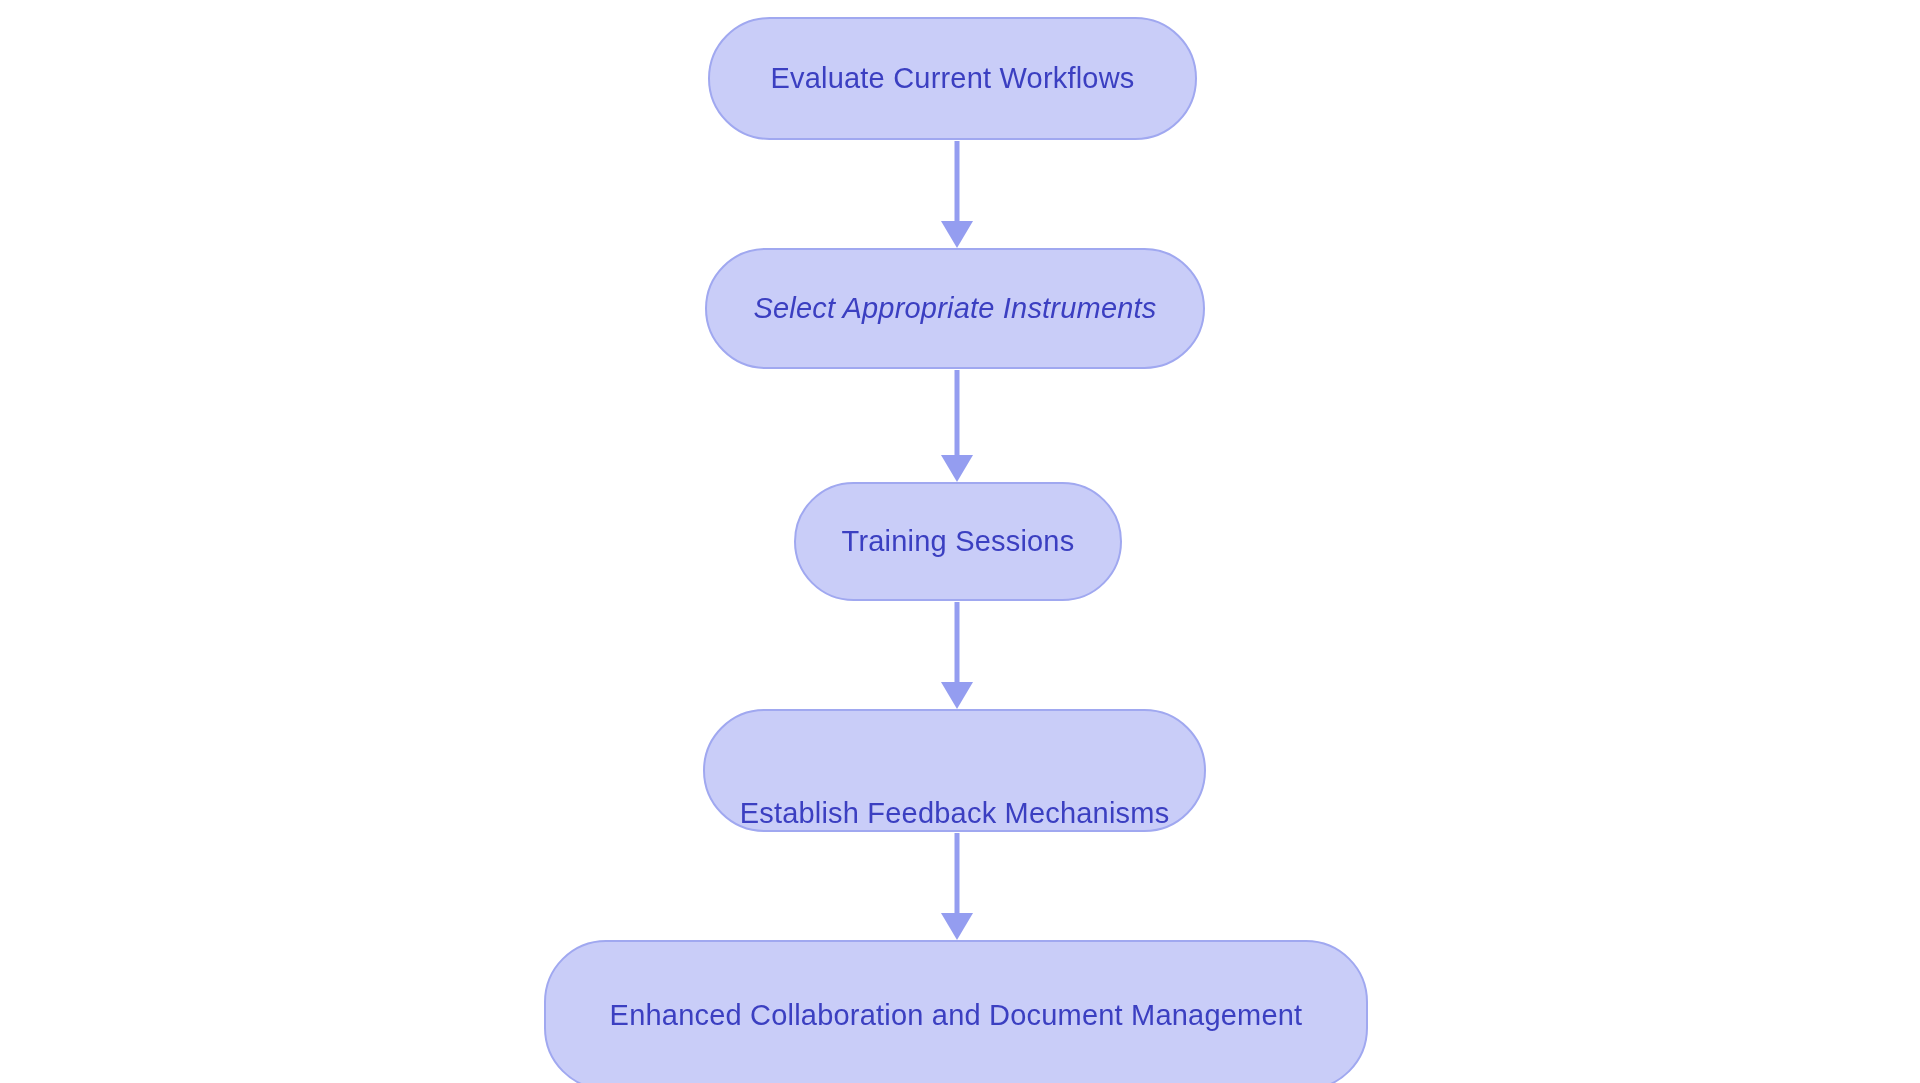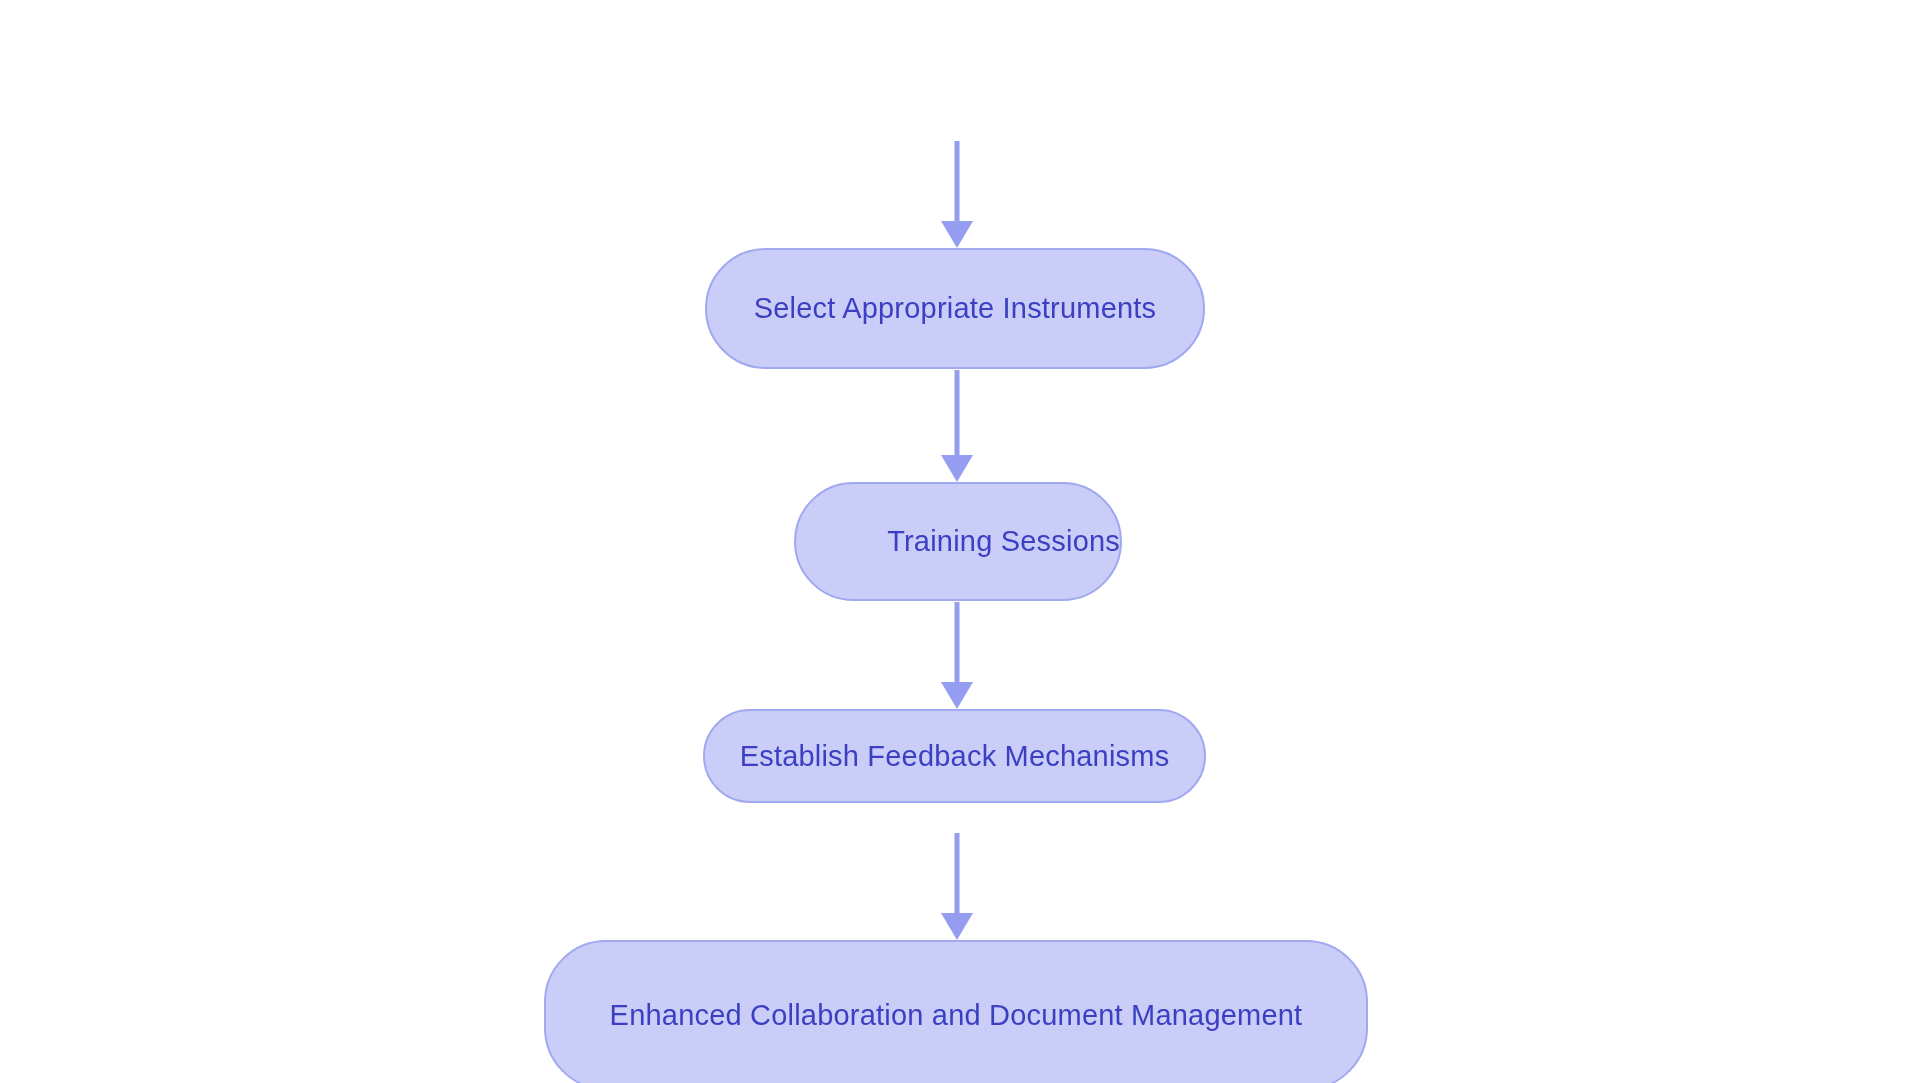--- a/index.html
+++ b/index.html
@@ -66,45 +66,48 @@
     border-left: 16px solid transparent;
     border-right: 16px solid transparent;
     border-top: 27px solid var(--arrow);
   }
 </style>
 </head>
 <body>
 
 <div class="canvas">
 
+  <div class="node" style="left:708px; top:17px; width:489px; height:123px;">
+    <span class="node-label">Evaluate Current Workflows</span>
+  </div>
 
   <div class="arrow" style="left:957px; top:141px; height:107px;">
     <div class="stem"></div>
     <div class="head"></div>
   </div>
 
-  <div class="node" style="left:705px; top:248px; width:500px; height:121px;">
+  <div class="node" style="left:705px; top:248px; width:500px; height:121px;font-style:italic;">
     <span class="node-label">Select Appropriate Instruments</span>
   </div>
 
   <div class="arrow" style="left:957px; top:370px; height:112px;">
     <div class="stem"></div>
     <div class="head"></div>
   </div>
 
-  <div class="node" style="left:794px; top:482px; width:328px; height:119px;justify-content:flex-end;">
+  <div class="node" style="left:794px; top:482px; width:328px; height:119px;">
     <span class="node-label">Training Sessions</span>
   </div>
 
   <div class="arrow" style="left:957px; top:602px; height:107px;">
     <div class="stem"></div>
     <div class="head"></div>
   </div>
 
-  <div class="node" style="left:703px; top:709px; width:503px; height:94px;">
+  <div class="node" style="left:703px; top:709px; width:503px; height:123px;align-items:flex-end;">
     <span class="node-label">Establish Feedback Mechanisms</span>
   </div>
 
   <div class="arrow" style="left:957px; top:833px; height:107px;">
     <div class="stem"></div>
     <div class="head"></div>
   </div>
 
   <div class="node" style="left:544px; top:940px; width:824px; height:150px;">
     <span class="node-label">Enhanced Collaboration and Document Management</span>

